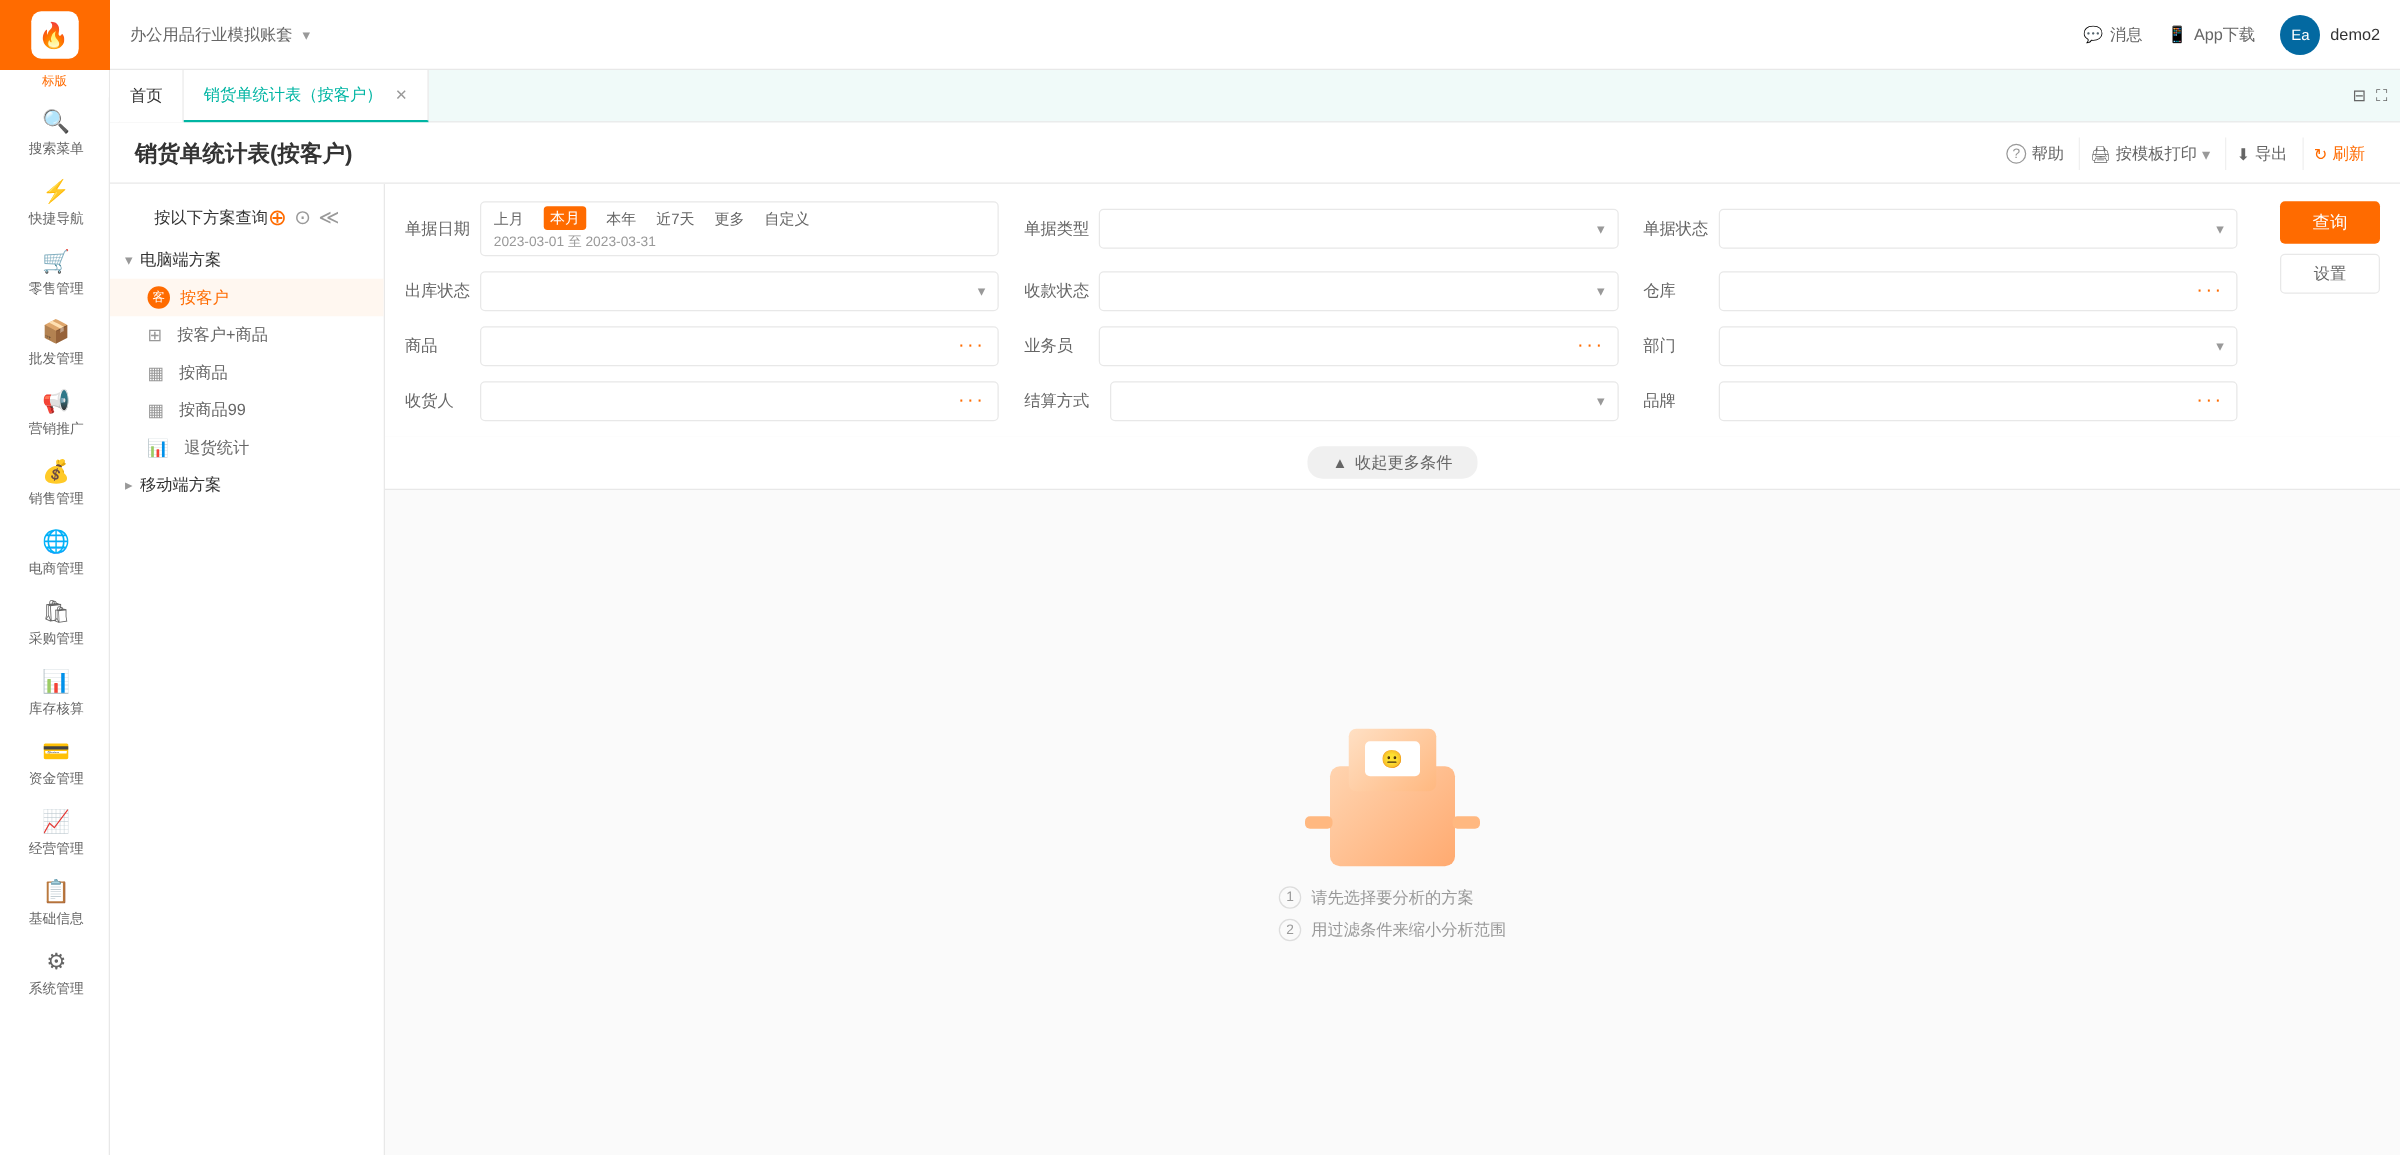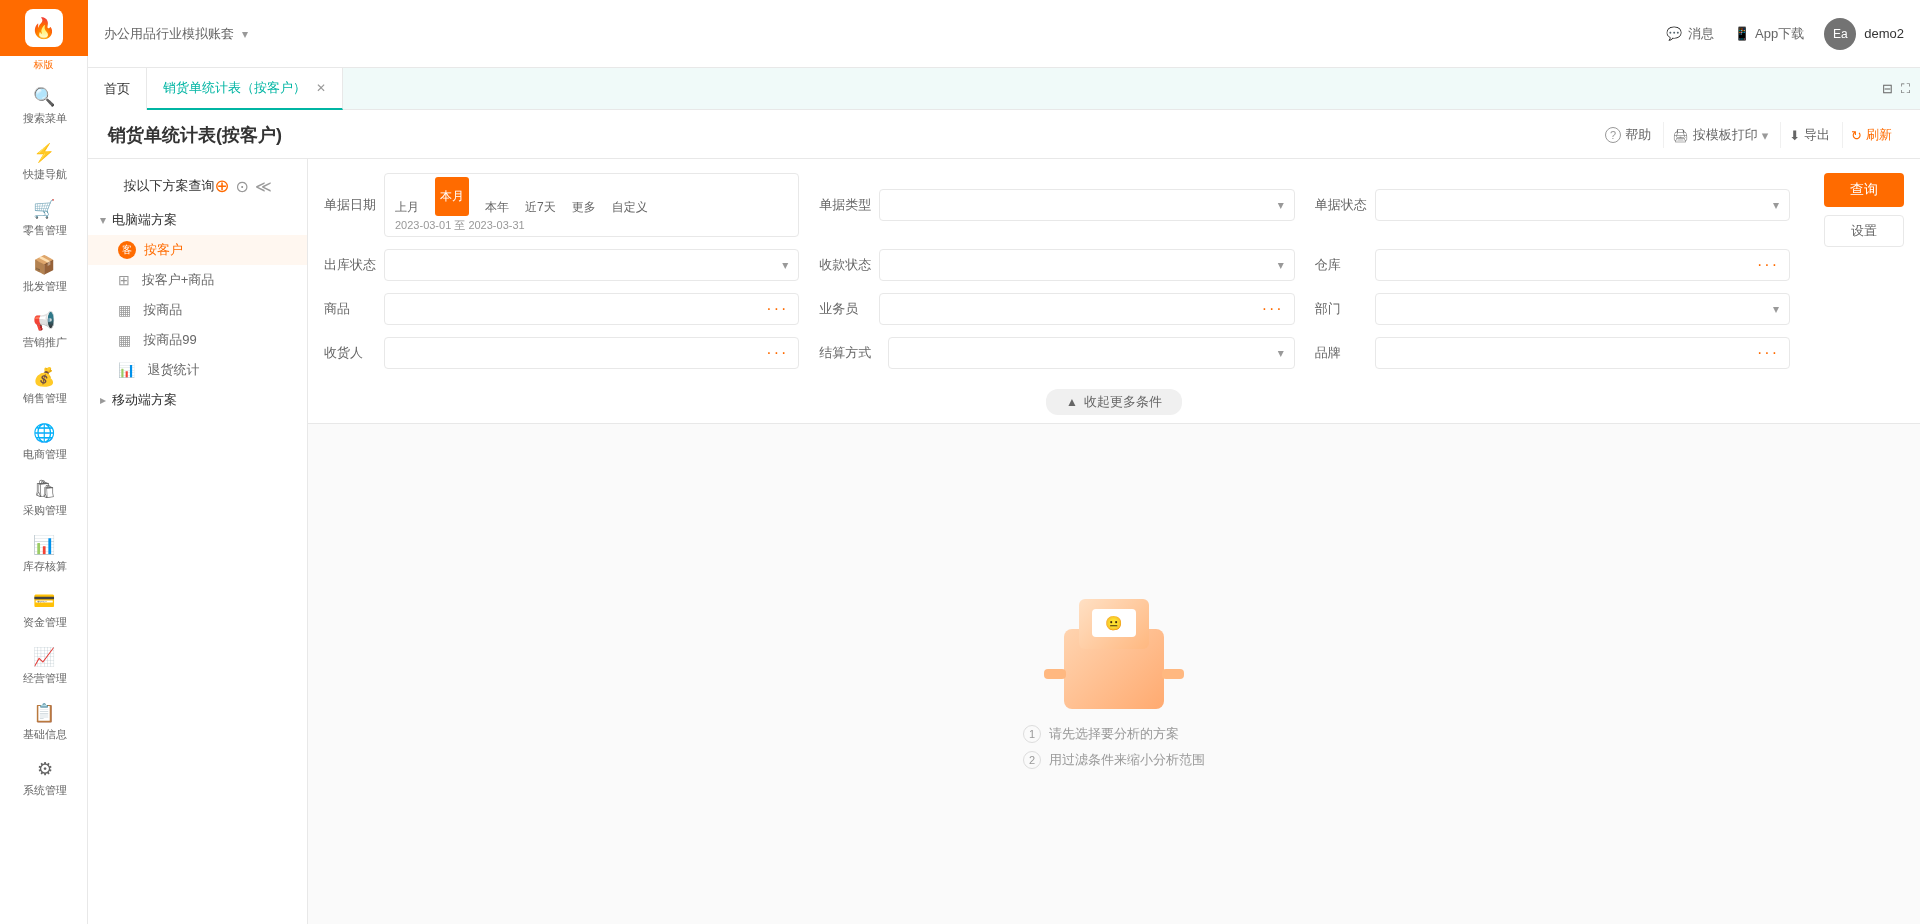--- a/index.html
+++ b/index.html
@@ -9,26 +9,26 @@
     .sidebar { width: 88px; background: #fff; border-right: 1px solid #e8e8e8; display: flex; flex-direction: column; align-items: center; padding-top: 0; height: 924px; flex-shrink: 0; }
     .sidebar-logo { width: 88px; height: 56px; background: #ff6b00; display: flex; align-items: center; justify-content: center; flex-direction: column; }
     .sidebar-item { width: 88px; height: 56px; display: flex; flex-direction: column; align-items: center; justify-content: center; cursor: pointer; color: #666; font-size: 12px; border-left: 3px solid transparent; }
     .sidebar-item .si-icon { font-size: 18px; margin-bottom: 3px; }
     .sidebar-item .si-label { font-size: 11px; }
 
     
     .main-area { flex: 1; display: flex; flex-direction: column; height: 924px; overflow: hidden; }
 
     
-    .top-header { height: 68px; background: #fff; border-bottom: 1px solid #e8e8e8; display: flex; align-items: center; justify-content: space-between; padding: 0 16px; flex-shrink: 0; }
+    .top-header { height: 56px; background: #fff; border-bottom: 1px solid #e8e8e8; display: flex; align-items: center; justify-content: space-between; padding: 0 16px; flex-shrink: 0; }
     .header-left { display: flex; align-items: center; gap: 8px; color: #666; font-size: 13px; }
     .header-left .dropdown-icon { font-size: 12px; color: #999; }
     .header-right { display: flex; align-items: center; gap: 20px; }
     .header-right .nav-item { display: flex; align-items: center; gap: 5px; cursor: pointer; color: #666; font-size: 13px; }
-    .user-avatar { width: 32px; height: 32px; border-radius: 50%; background: #737373; display: flex; align-items: center; justify-content: center; color: #fff; font-size: 12px; cursor: pointer; }
+    .user-avatar { width: 32px; height: 32px; border-radius: 50%; background: #0369a1; display: flex; align-items: center; justify-content: center; color: #fff; font-size: 12px; cursor: pointer; }
 
     
     .tab-bar { height: 42px; background: #f0faf9; border-bottom: 1px solid #e8e8e8; display: flex; align-items: center; padding: 0 0; flex-shrink: 0; }
     .tab-item { height: 42px; padding: 0 16px; display: flex; align-items: center; gap: 6px; cursor: pointer; font-size: 13px; color: #666; border-right: 1px solid #e8e8e8; }
     .tab-item.home { background: #fff; color: #333; }
     .tab-item.active { background: #fff; color: #00b5a3; border-bottom: 2px solid #00b5a3; }
     .tab-item .close-icon { color: #999; font-size: 12px; margin-left: 4px; }
     .tab-expand { margin-left: auto; padding: 0 10px; cursor: pointer; color: #666; display: flex; align-items: center; gap: 8px; }
 
     
@@ -234,21 +234,21 @@
 
         <div style="background:#fff;padding:14px 130px 0 16px;position:relative;flex-shrink:0;">
 
           <div style="display:grid;grid-template-columns:1fr 1fr 1fr;gap:12px 20px;margin-bottom:12px;">
 
             <div style="display:flex;align-items:center;gap:8px;">
               <span style="font-size:13px;color:#666;min-width:52px;flex-shrink:0;">单据日期</span>
               <div style="flex:1;border:1px solid #e8e8e8;border-radius:4px;padding:3px 10px;cursor:pointer;">
                 <div style="display:flex;align-items:flex-end;gap:16px;">
                   <span style="font-size:12px;color:#666;cursor:pointer;">上月</span>
-                  <span style="font-size:12px;background:#ff6b00;color:#fff;border-radius:3px;padding:11px 5px;cursor:pointer;">本月</span>
+                  <span style="font-size:12px;background:#ff6b00;color:#fff;border-radius:3px;padding:1px 5px;cursor:pointer;">本月</span>
                   <span style="font-size:12px;color:#666;cursor:pointer;">本年</span>
                   <span style="font-size:12px;color:#666;cursor:pointer;">近7天</span>
                   <span style="font-size:12px;color:#666;cursor:pointer;">更多</span>
                   <span style="font-size:12px;color:#666;cursor:pointer;">自定义</span>
                 </div>
                 <div style="font-size:11px;color:#999;margin-top:2px;">2023-03-01 至 2023-03-31</div>
               </div>
             </div>
 
             <div style="display:flex;align-items:center;gap:8px;">

